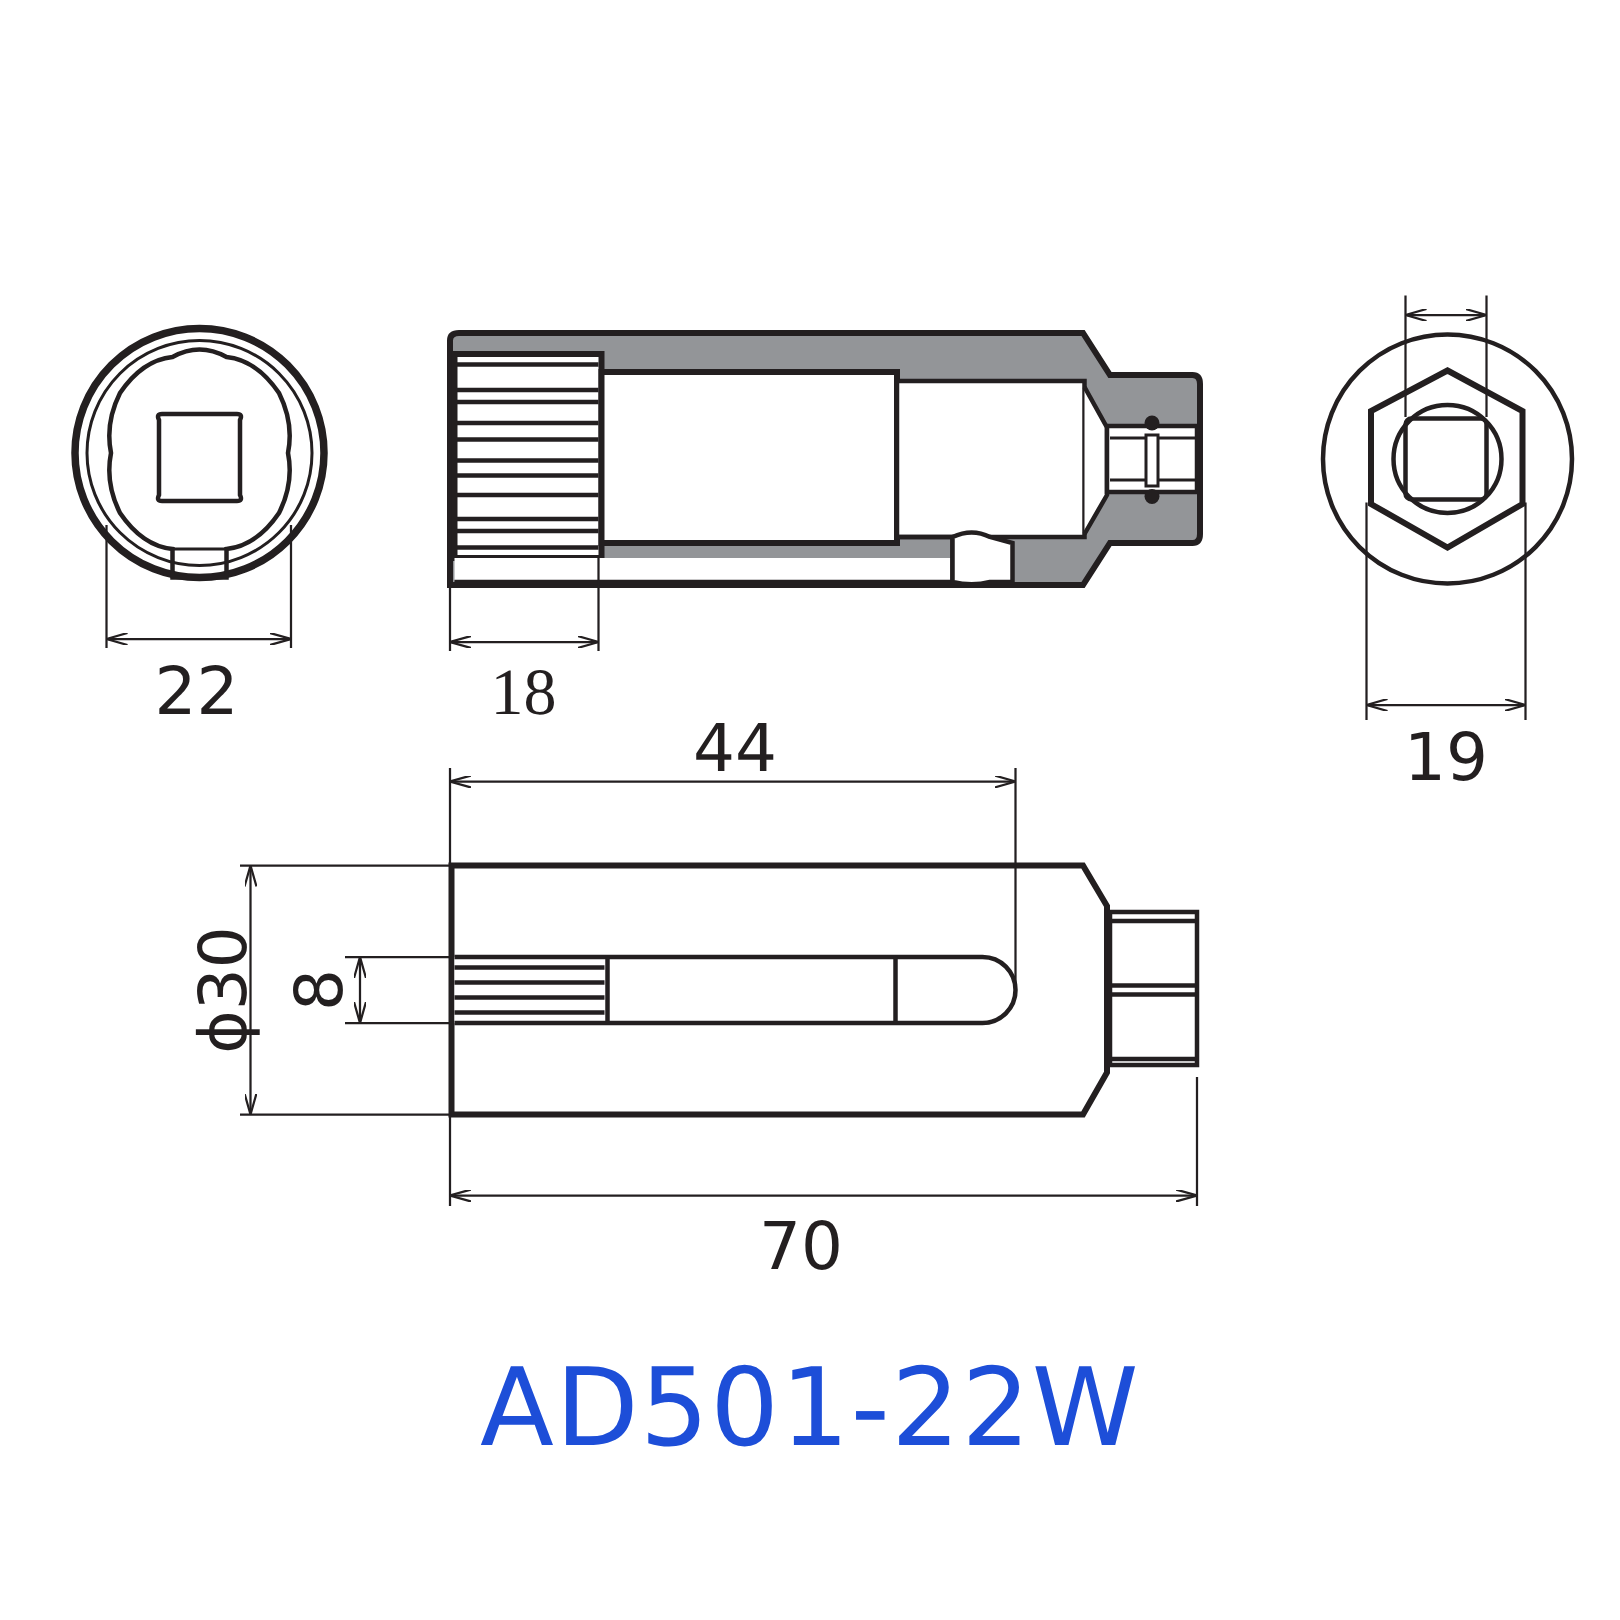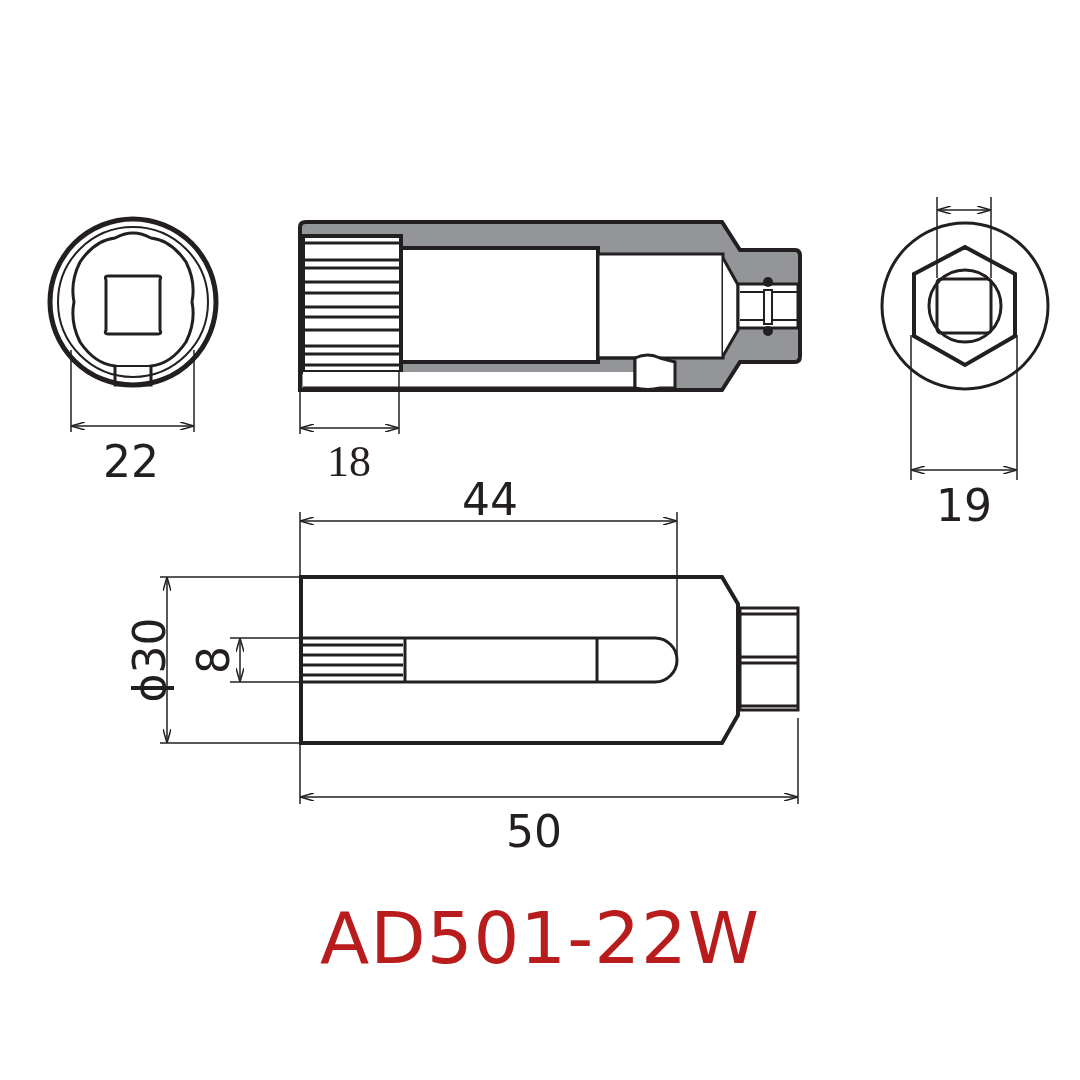--- a/index.html
+++ b/index.html
@@ -14,21 +14,21 @@
       white-space: nowrap;
       transform: translate(-50%, 0);
     }
     .dim-rot { transform: translate(-50%, -50%) rotate(-90deg); }
     .title {
       position: absolute;
       left: 540px; top: 902px;
       transform: translate(-50%, 0);
       font-family: "DejaVu Sans", sans-serif;
       font-size: 72px;
-      color: #b91c1c;
+      color: #1d4ed8;
       letter-spacing: 1px;
       white-space: nowrap;
       line-height: 1;
     }
     .k { stroke: #231f20; fill: none; }
   </style>
 </head>
 <body>
 
 <div class="canvas">
@@ -139,16 +139,16 @@
       <line x1="301" y1="797" x2="797" y2="797" class="k" stroke-width="1.5" marker-start="url(#arr)" marker-end="url(#arr)"></line>
     </g>
   </svg>
 
   <div class="dim-label" style="left:131px; top:440px;">22</div>
   <div class="dim-label" style="left:349px; top:440px;font-family:Liberation Serif, serif;">18</div>
   <div class="dim-label" style="left:964px; top:484px;text-align:right;">19</div>
   <div class="dim-label" style="left:490px; top:478px;">44</div>
   <div class="dim-label dim-rot" style="left:150px; top:660px;">ϕ30</div>
   <div class="dim-label dim-rot" style="left:214px; top:660px;">8</div>
-  <div class="dim-label" style="left:534px; top:810px;">50</div>
+  <div class="dim-label" style="left:534px; top:810px;">70</div>
 
   <div class="title">AD501-22W</div>
 </div>
 
 </body></html>

